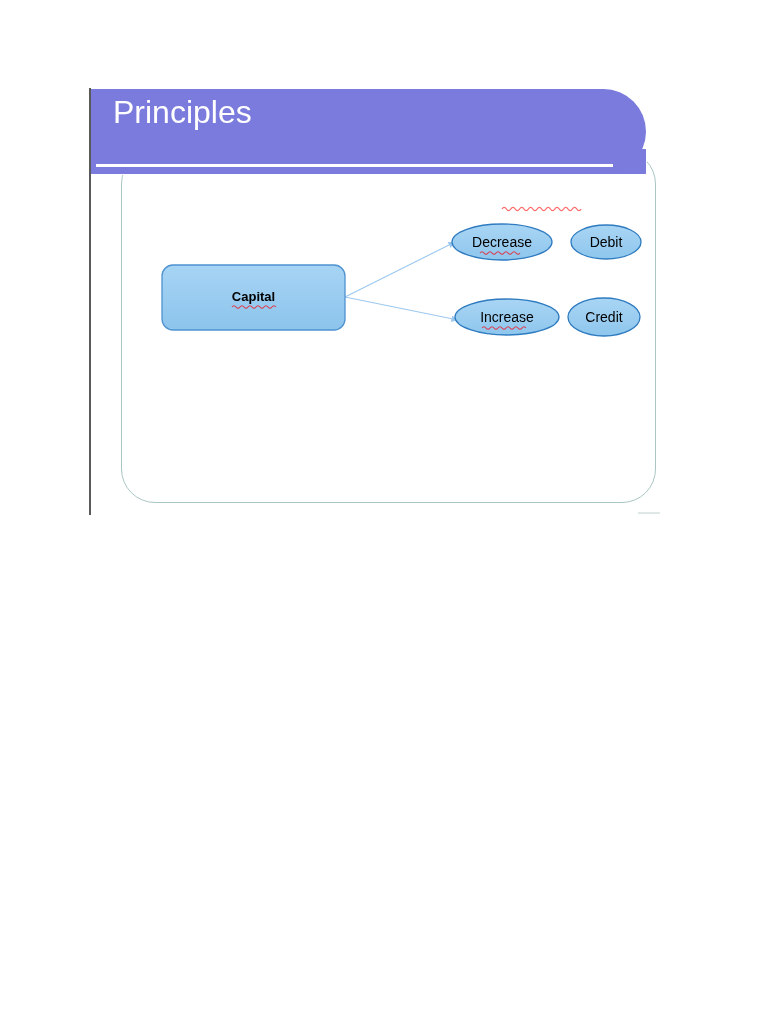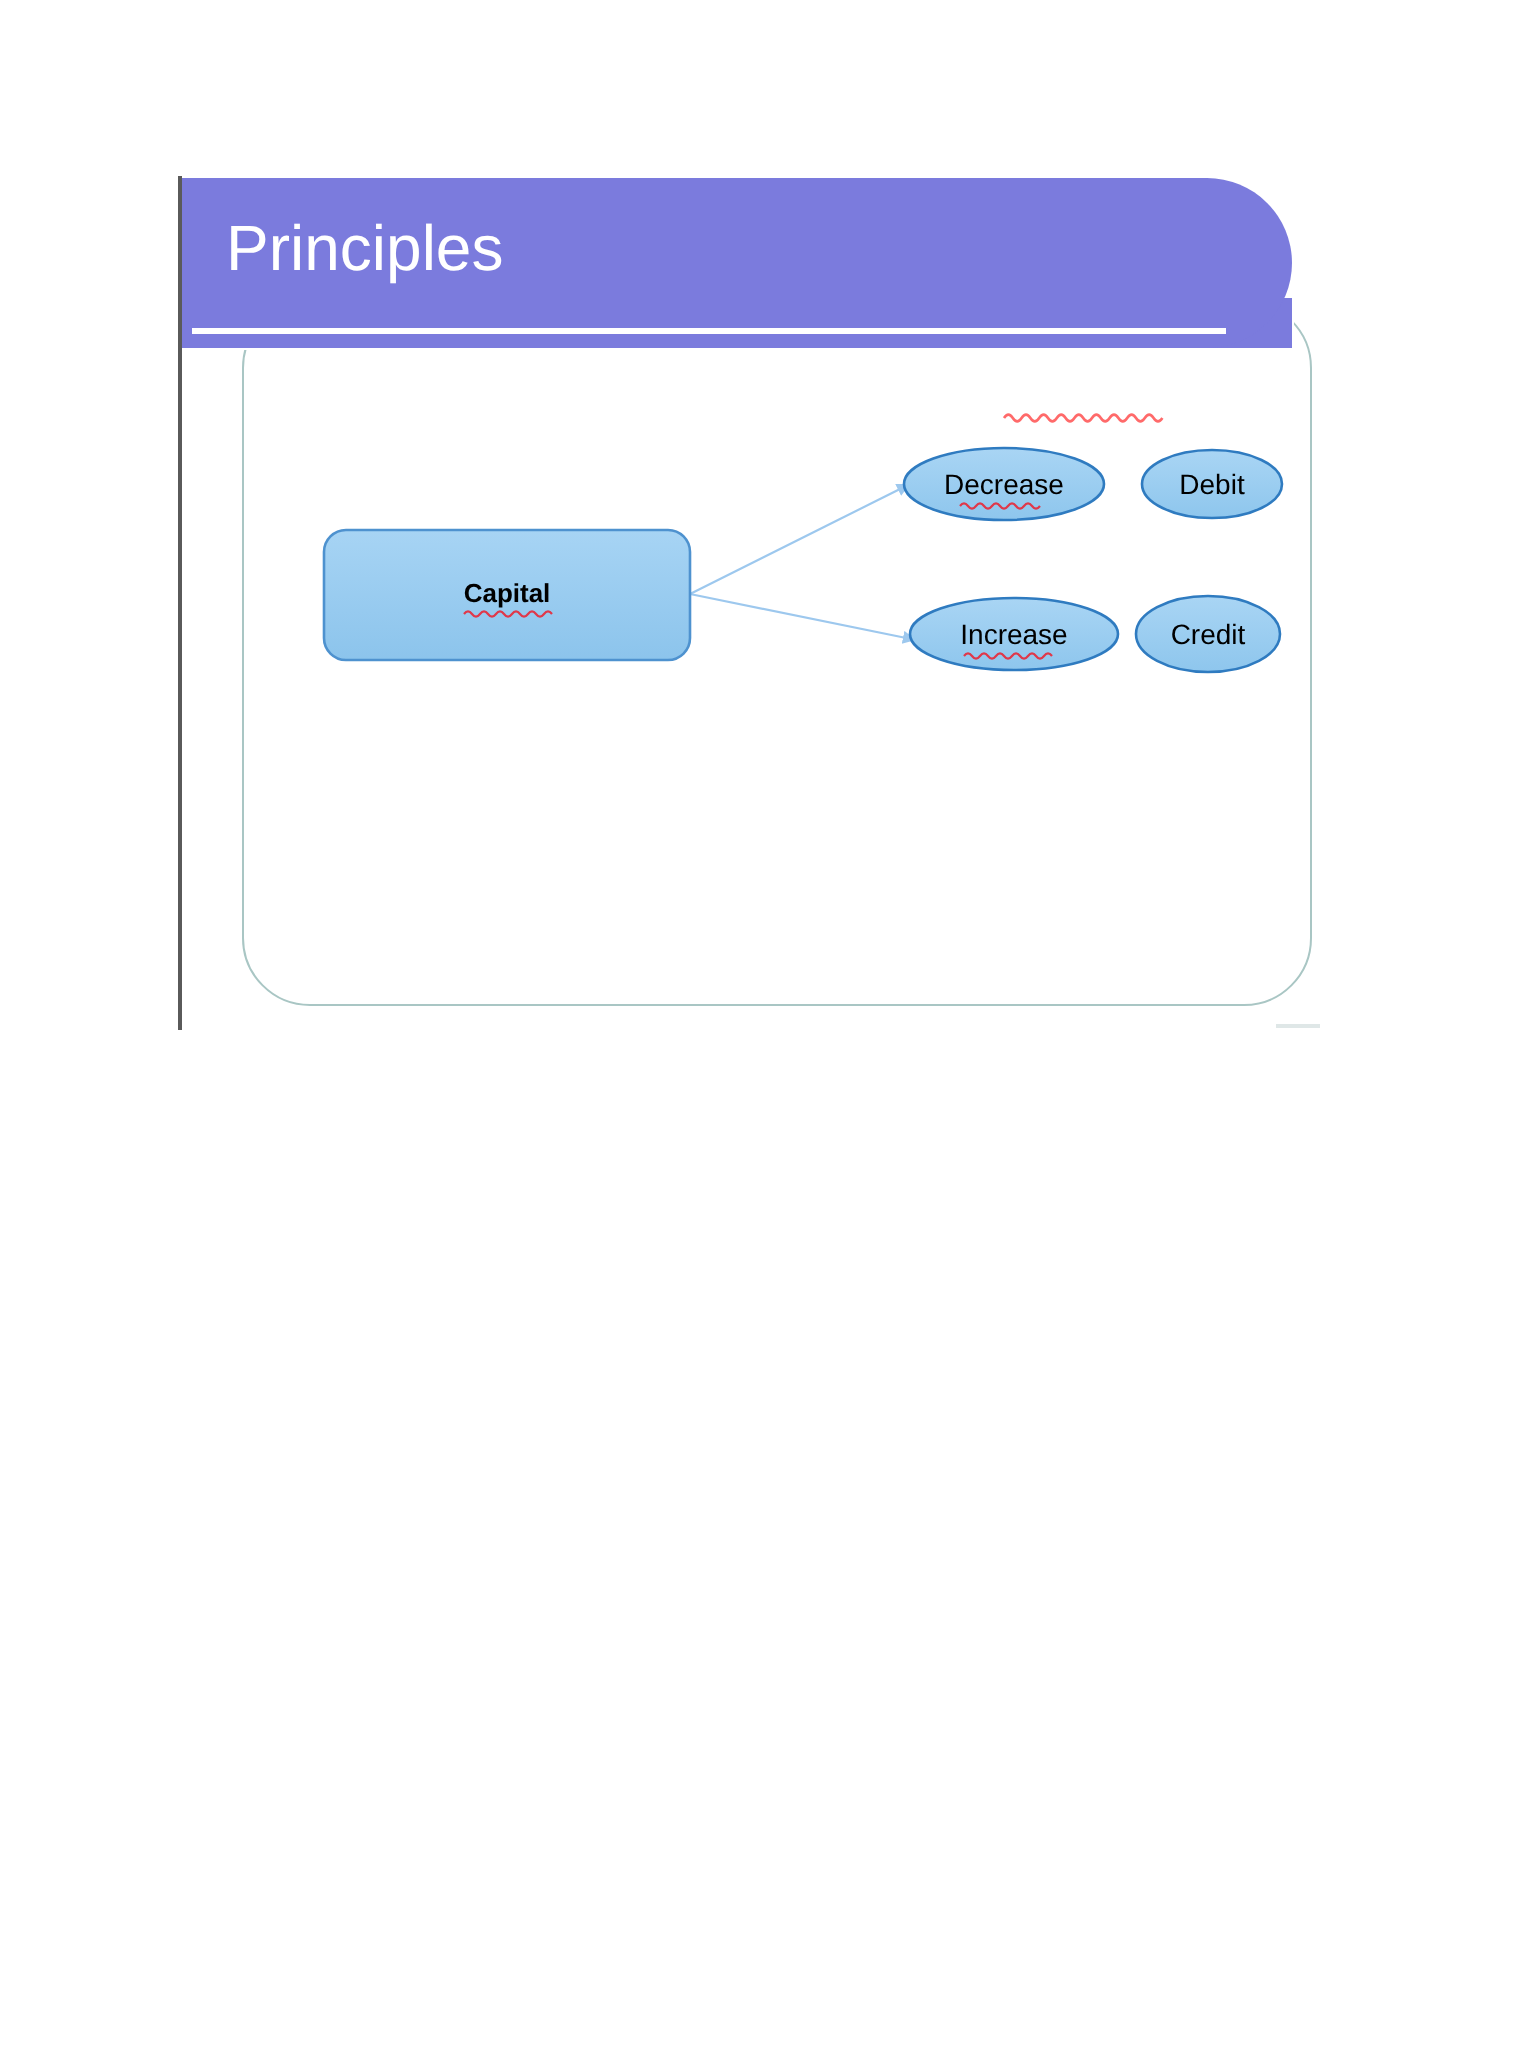--- a/index.html
+++ b/index.html
@@ -40,21 +40,21 @@
     top: 89px;
     width: 555px;
     height: 85px;
     background: #7b7bdd;
     border-top-right-radius: 44px;
     border-bottom-right-radius: 44px;
   }
   .title-text {
     position: absolute;
     left: 113px;
-    top: 104px;
+    top: 92px;
     font-size: 32px;
     line-height: 40px;
     color: #ffffff;
     letter-spacing: 0px;
     white-space: nowrap;
     text-align: right;
   }
   .title-underline {
     position: absolute;
     left: 96px;

